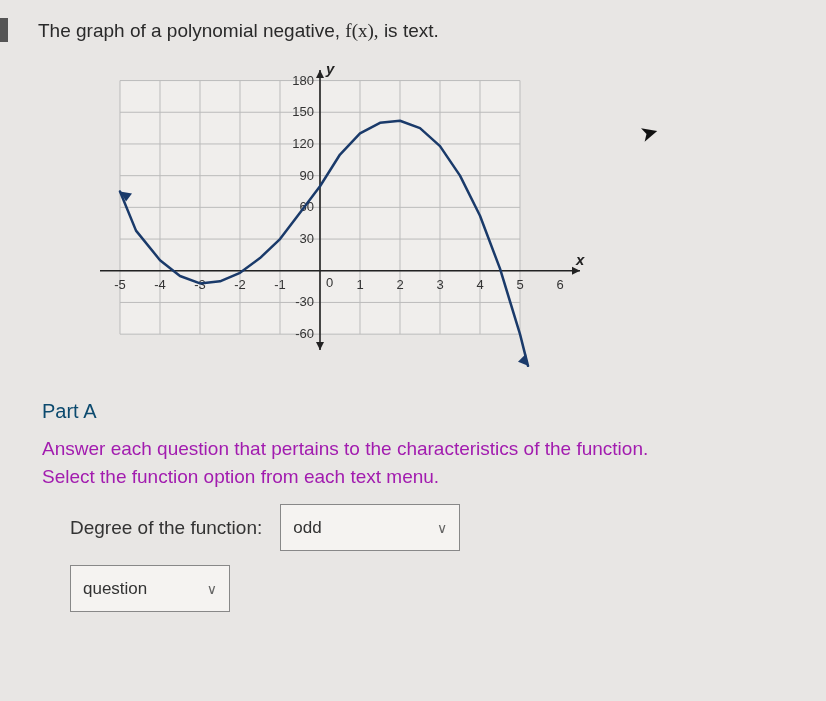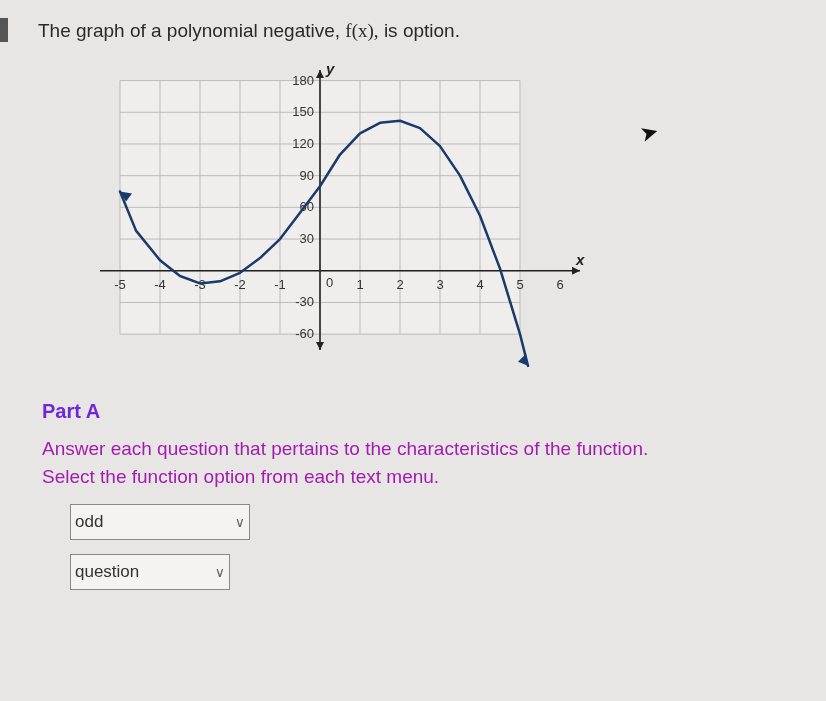--- a/index.html
+++ b/index.html
@@ -33,25 +33,25 @@
       font-family: 'Times New Roman', serif;
     }
     .chart-wrap {
       margin-left: 40px;
       margin-top: 0;
     }
     .chart-svg {
       display: block;
     }
     .part-label {
-      font-weight: bold;
+      font-weight: normal;
       font-size: 20px;
       margin-top: 30px;
       margin-left: 12px;
-      color: #6d28d9;
+      color: #0c4a6e;
     }
     .instruction {
       font-size: 19px;
       margin-top: 12px;
       margin-left: 12px;
       line-height: 1.45;
       color: #a21caf;
     }
     .form-row {
       display: flex;
@@ -63,23 +63,23 @@
     }
     .form-label {
       margin-right: 18px;
     }
     .select-box {
       display: inline-flex;
       align-items: center;
       justify-content: space-between;
       border: 1px solid #888;
       background: #f5f3f1;
-      padding: 6px 4px;
+      padding: 6px 12px;
       min-width: 180px;
-      height: 36px;
+      height: 47px;
       font-size: 17px;
       color: #333;
     }
     .select-box .arrow {
       margin-left: 18px;
       color: #666;
       font-size: 14px;
     }
     .cursor-arrow {
       position: absolute;
@@ -91,21 +91,21 @@
     }
   </style>
 </head>
 <body>
 
 <div class="marker"></div>
 
 <p class="question-text">
   <span>The graph of a polynomial negative, </span>
   <span class="math">f(x),</span>
-  <span> is option.</span>
+  <span> is text.</span>
 </p>
 
 <div class="chart-wrap">
   <svg class="chart-svg" width="540" height="320" viewBox="0 0 540 320">
       <rect x="50" y="30.56603773584908" width="400" height="253.58490566037733" fill="#f0eeec" stroke="none"></rect>
       <line x1="50" y1="30.56603773584908" x2="50" y2="284.1509433962264" stroke="#bbb" stroke-width="1"></line>
       <line x1="90" y1="30.56603773584908" x2="90" y2="284.1509433962264" stroke="#bbb" stroke-width="1"></line>
       <line x1="130" y1="30.56603773584908" x2="130" y2="284.1509433962264" stroke="#bbb" stroke-width="1"></line>
       <line x1="170" y1="30.56603773584908" x2="170" y2="284.1509433962264" stroke="#bbb" stroke-width="1"></line>
       <line x1="210" y1="30.56603773584908" x2="210" y2="284.1509433962264" stroke="#bbb" stroke-width="1"></line>
@@ -160,20 +160,21 @@
 <div class="cursor-arrow">➤</div>
 
 <div class="part-label">Part A</div>
 
 <p class="instruction">
   <span>Answer each question that pertains to the characteristics of the function.</span><br>
   <span>Select the function option from each text menu.</span>
 </p>
 
 <div class="form-row">
+  <span class="form-label">Degree of the function:</span>
   <div class="select-box">
     <span>odd</span>
     <span class="arrow">∨</span>
   </div>
 </div>
 
 <div class="form-row">
   <div class="select-box" style="min-width:160px">
     <span>question</span>
     <span class="arrow">∨</span>

